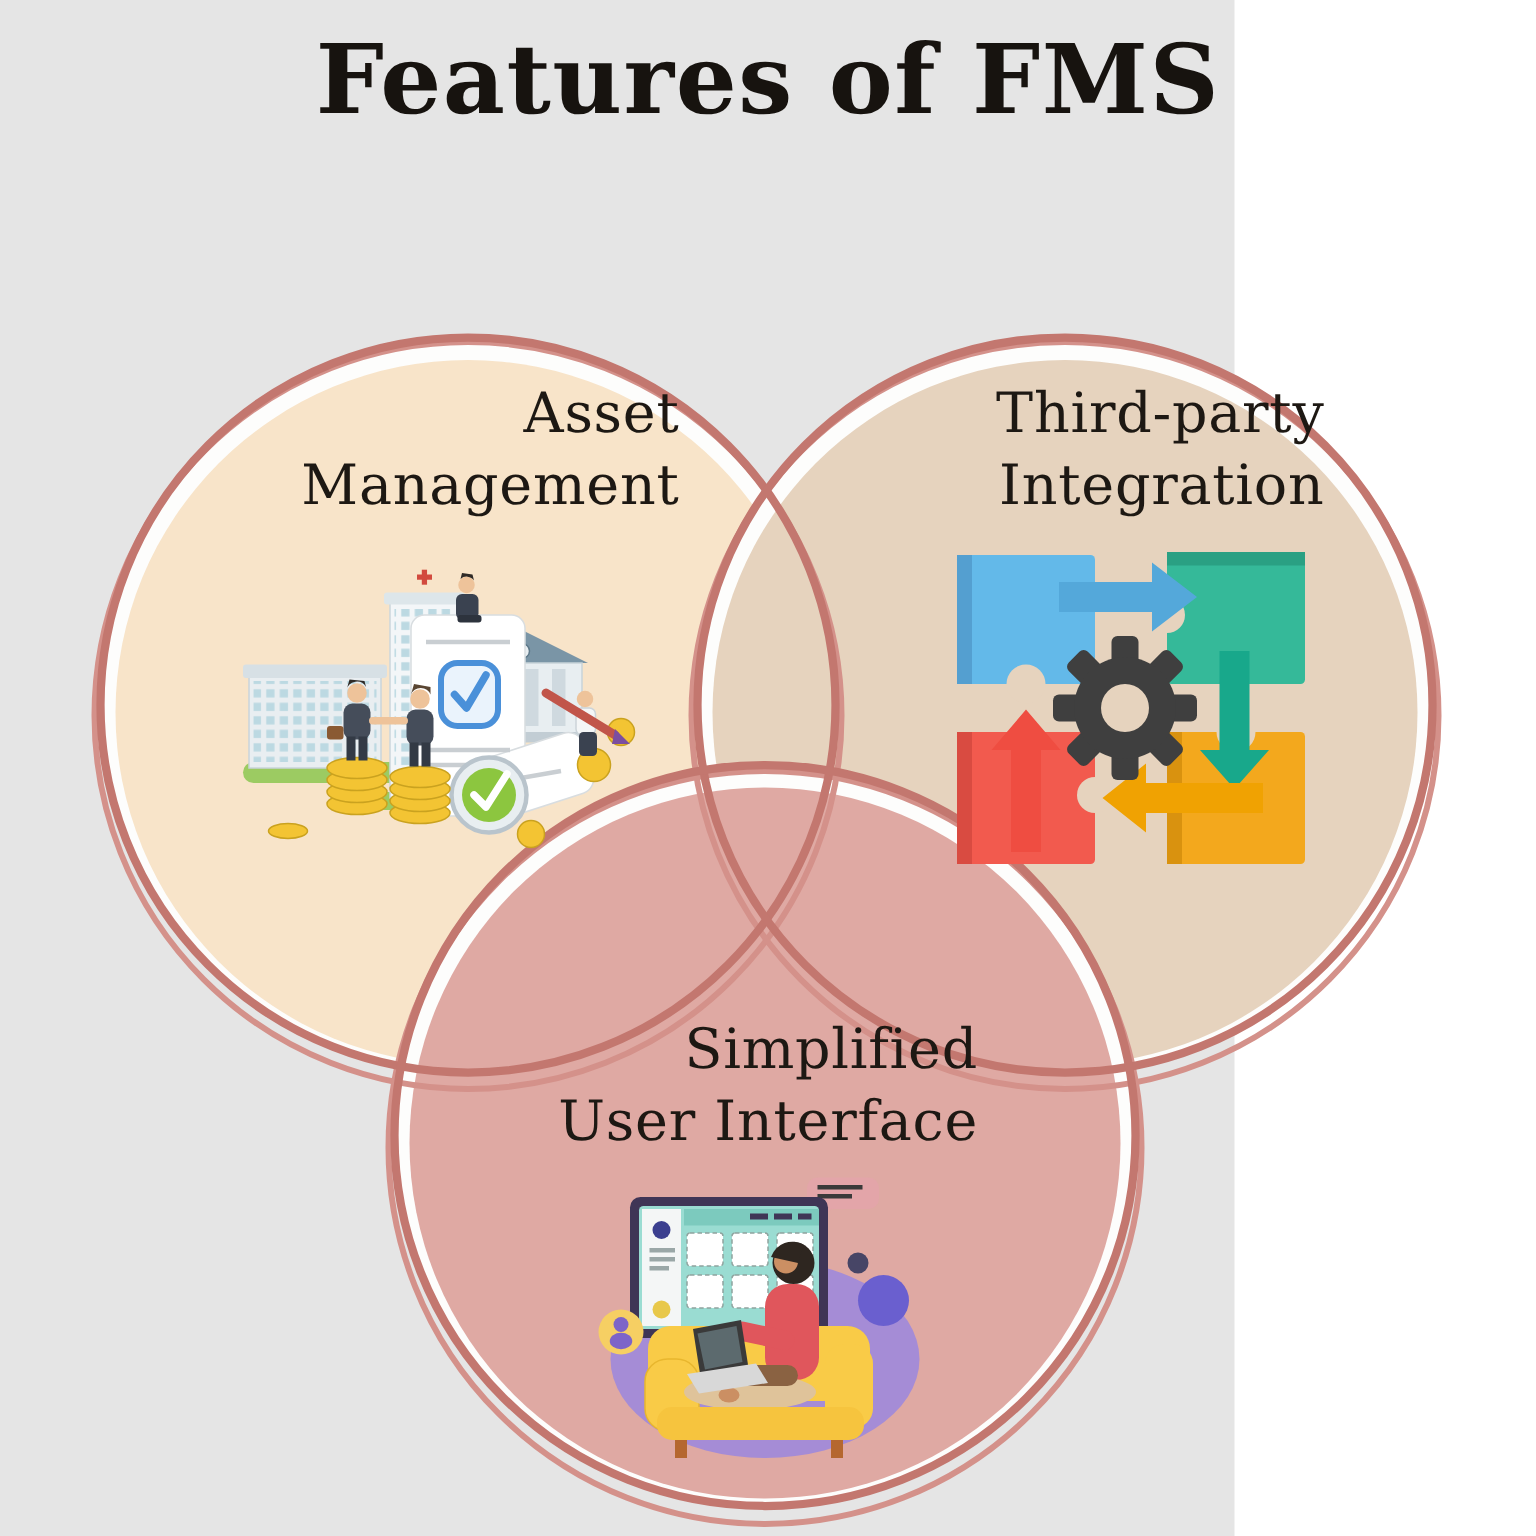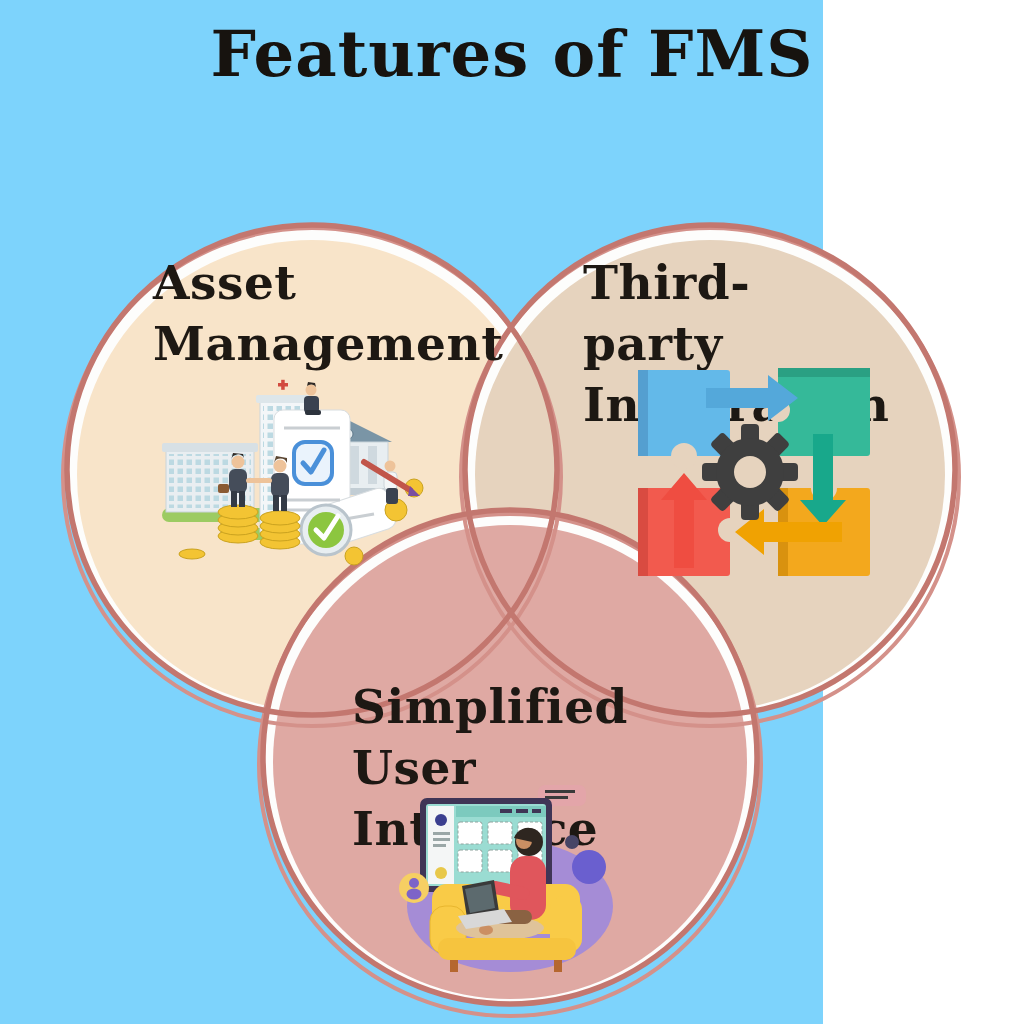--- a/index.html
+++ b/index.html
@@ -1,23 +1,23 @@
 <!DOCTYPE html>
 <html><head>
 <meta charset="utf-8">
 <style>
   html,body{margin:0;padding:0;}
   body{width:1024px;height:1024px;overflow:hidden;
        font-family:"DejaVu Serif","Liberation Serif",serif;}
-  .canvas{position:relative;width:823px;height:1024px;background:#7dd3fc;}
+  .canvas{position:relative;width:823px;height:1024px;background:#e5e5e5;}
   .page-title{position:absolute;left:0;top:22px;width:1024px;text-align:center;
       font-size:64px;font-weight:700;color:#17130f;letter-spacing:1px;line-height:1;}
   .venn-layer{position:absolute;left:0;top:0;width:1024px;height:1024px;}
-  .circle-label{position:absolute;width:300px;text-align:left;
-      font-size:47px;font-weight:700;color:#1d1813;line-height:1.3;
+  .circle-label{position:absolute;width:300px;text-align:right;
+      font-size:37px;font-weight:400;color:#1d1813;line-height:1.3;
       white-space:pre-line;letter-spacing:0.5px;}
   .label-asset{left:153px;top:252px;}
   .label-integration{left:583px;top:252px;}
   .label-ui{left:352px;top:676px;}
   .illus{position:absolute;}
   .illus-asset{left:158px;top:350px;width:288px;height:238px;}
   .illus-puzzle{left:630px;top:360px;width:248px;height:226px;}
   .illus-couch{left:392px;top:780px;width:235px;height:198px;}
 </style>
 </head>

